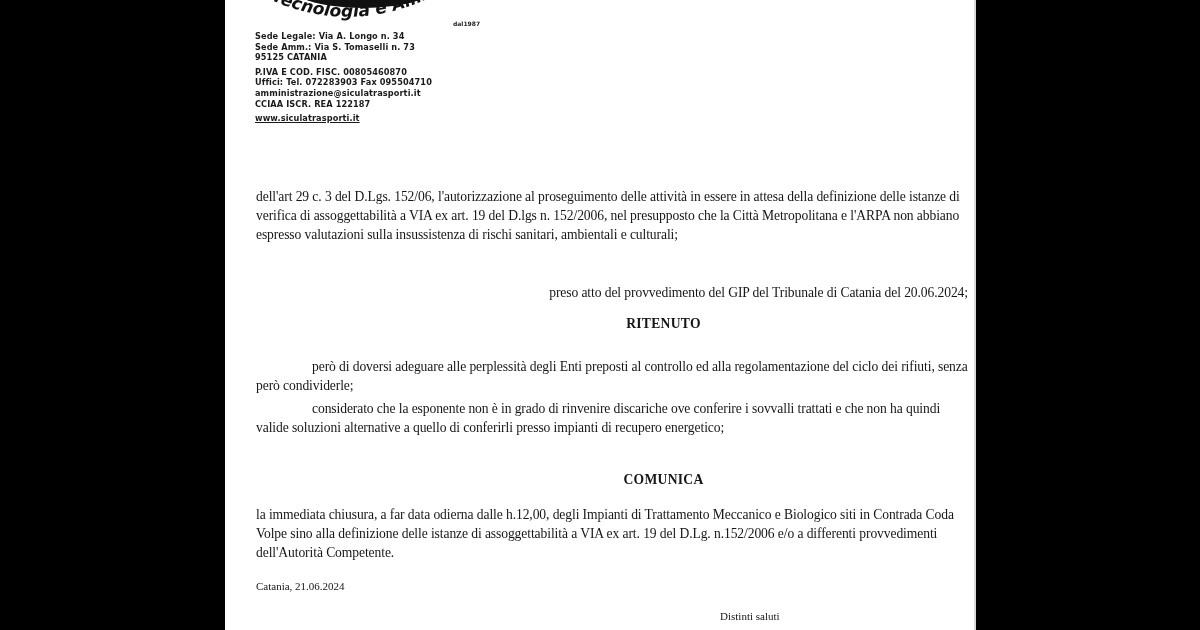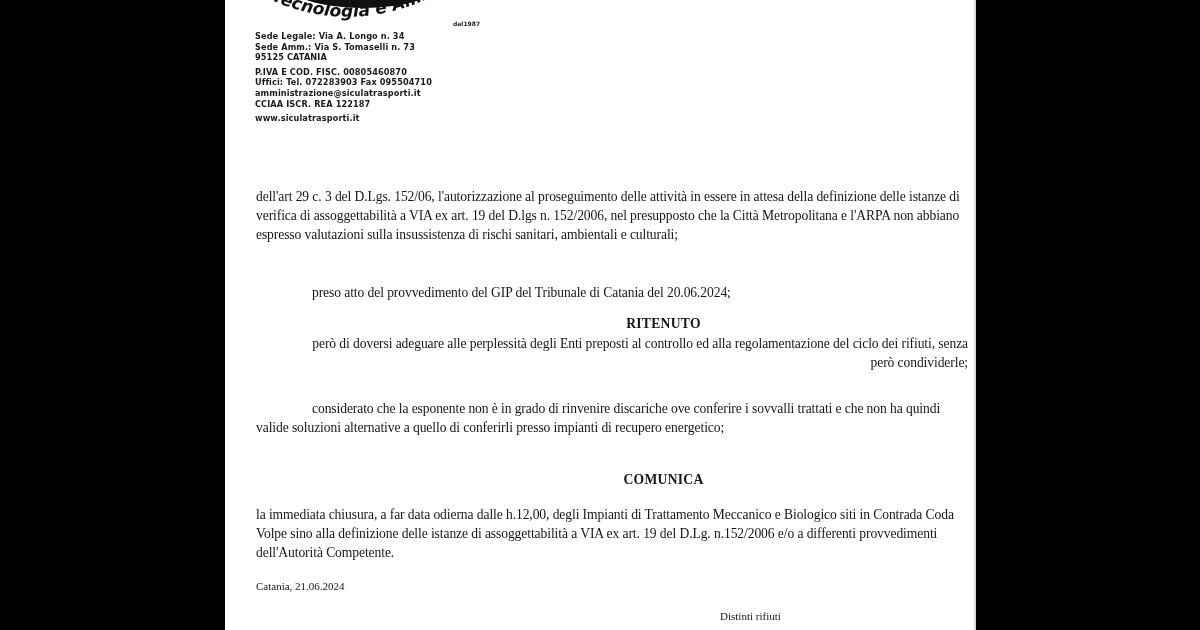--- a/index.html
+++ b/index.html
@@ -26,21 +26,21 @@
     }
     .logo svg { width: 230px; height: 70px; display: block; }
     
     .letterhead {
       position: absolute; left: 30px; top: 31px;
       font-family: "DejaVu Sans", sans-serif;
       font-weight: bold; font-size: 8.2px; line-height: 10.6px;
       color: #1b1b1b; letter-spacing: 0.1px;
     }
     .letterhead .grp { margin-bottom: 4px; }
-    .letterhead .site { margin-top: 4px; display: block; }
+    .letterhead .site { text-decoration: underline; margin-top: 4px; display: block; }
     
     .text {
       position: absolute; left: 31px; width: 712px;
       font-size: 13.6px; line-height: 19.2px;
       color: #161616;
       letter-spacing: -0.1px;
     }
     .indent { text-indent: 56px; }
     .heading {
       position: absolute; left: 0; width: 877px; text-align: center;
@@ -80,28 +80,28 @@
       <div>P.IVA E COD. FISC. 00805460870</div>
       <div>Uffici: Tel. 072283903  Fax 095504710</div>
       <div>amministrazione@siculatrasporti.it</div>
       <div>CCIAA ISCR. REA 122187</div>
     </div>
     <span class="site">www.siculatrasporti.it</span>
   </div>
 
   <div class="text" style="top:187px;">dell'art 29 c. 3 del D.Lgs. 152/06, l'autorizzazione al proseguimento delle attività in essere in attesa della definizione delle istanze di verifica di assoggettabilità a VIA ex art. 19 del D.lgs n. 152/2006, nel presupposto che la Città Metropolitana e l'ARPA non abbiano espresso valutazioni sulla insussistenza di rischi sanitari, ambientali e culturali;</div>
 
-  <div class="text indent" style="top:283px;">preso atto del provvedimento del GIP del Tribunale di Catania del 20.06.2024;</div>
+  <div class="text indent" style="top:283px;text-align:right;">preso atto del provvedimento del GIP del Tribunale di Catania del 20.06.2024;</div>
 
   <div class="heading" style="top:316px;">RITENUTO</div>
 
-  <div class="text indent" style="top:334px;text-align:right;">però di doversi adeguare alle perplessità degli Enti preposti al controllo ed alla regolamentazione del ciclo dei rifiuti, senza però condividerle;</div>
+  <div class="text indent" style="top:357px;">però di doversi adeguare alle perplessità degli Enti preposti al controllo ed alla regolamentazione del ciclo dei rifiuti, senza però condividerle;</div>
 
   <div class="text indent" style="top:399px;">considerato che la esponente non è in grado di rinvenire discariche ove conferire i sovvalli trattati e che non ha quindi valide soluzioni alternative a quello di conferirli presso impianti di recupero energetico;</div>
 
   <div class="heading" style="top:472px;text-align:center;">COMUNICA</div>
 
   <div class="text" style="top:505px;">la immediata chiusura, a far data odierna dalle h.12,00, degli Impianti di Trattamento Meccanico e Biologico siti in Contrada Coda Volpe sino alla definizione delle istanze di assoggettabilità a VIA ex art. 19 del D.Lg. n.152/2006 e/o a differenti provvedimenti dell'Autorità Competente.</div>
 
   <div class="closing" style="left:31px; top:580px;">Catania, 21.06.2024</div>
 
-  <div class="closing" style="left:495px; top:610px;">Distinti rifiuti</div>
+  <div class="closing" style="left:495px; top:610px;">Distinti saluti</div>
 </div>
 
 </body></html>

